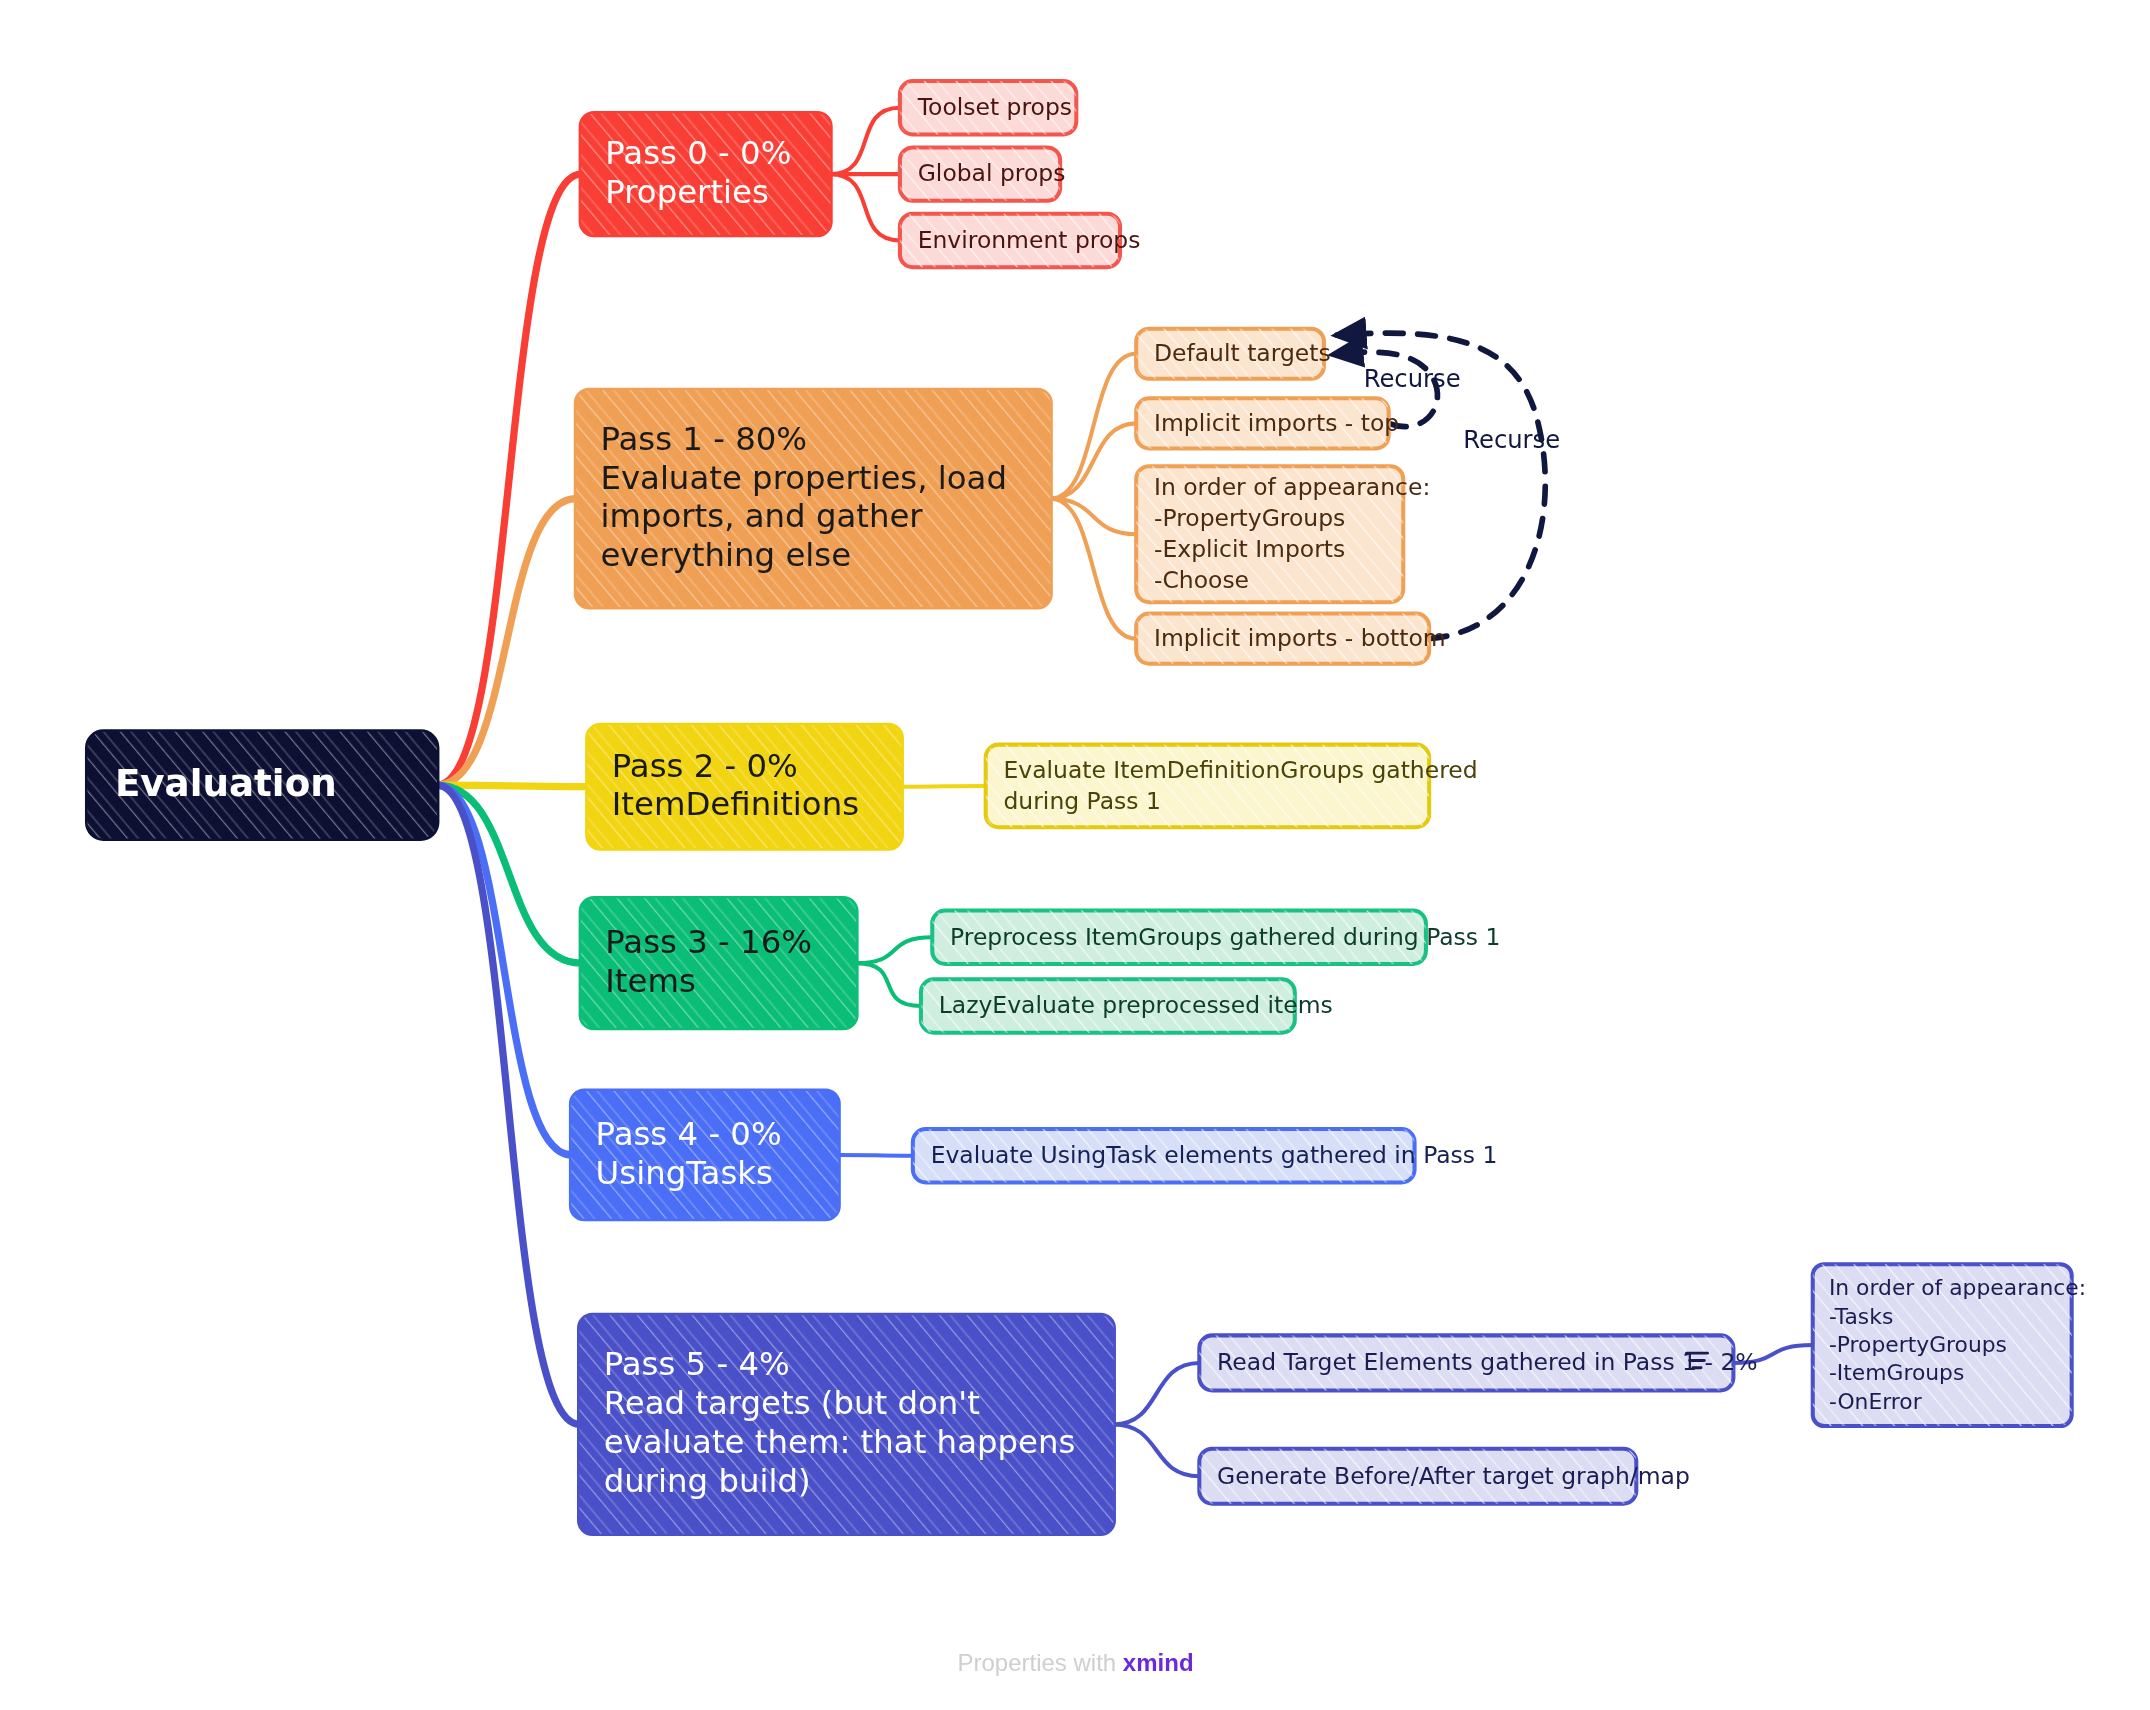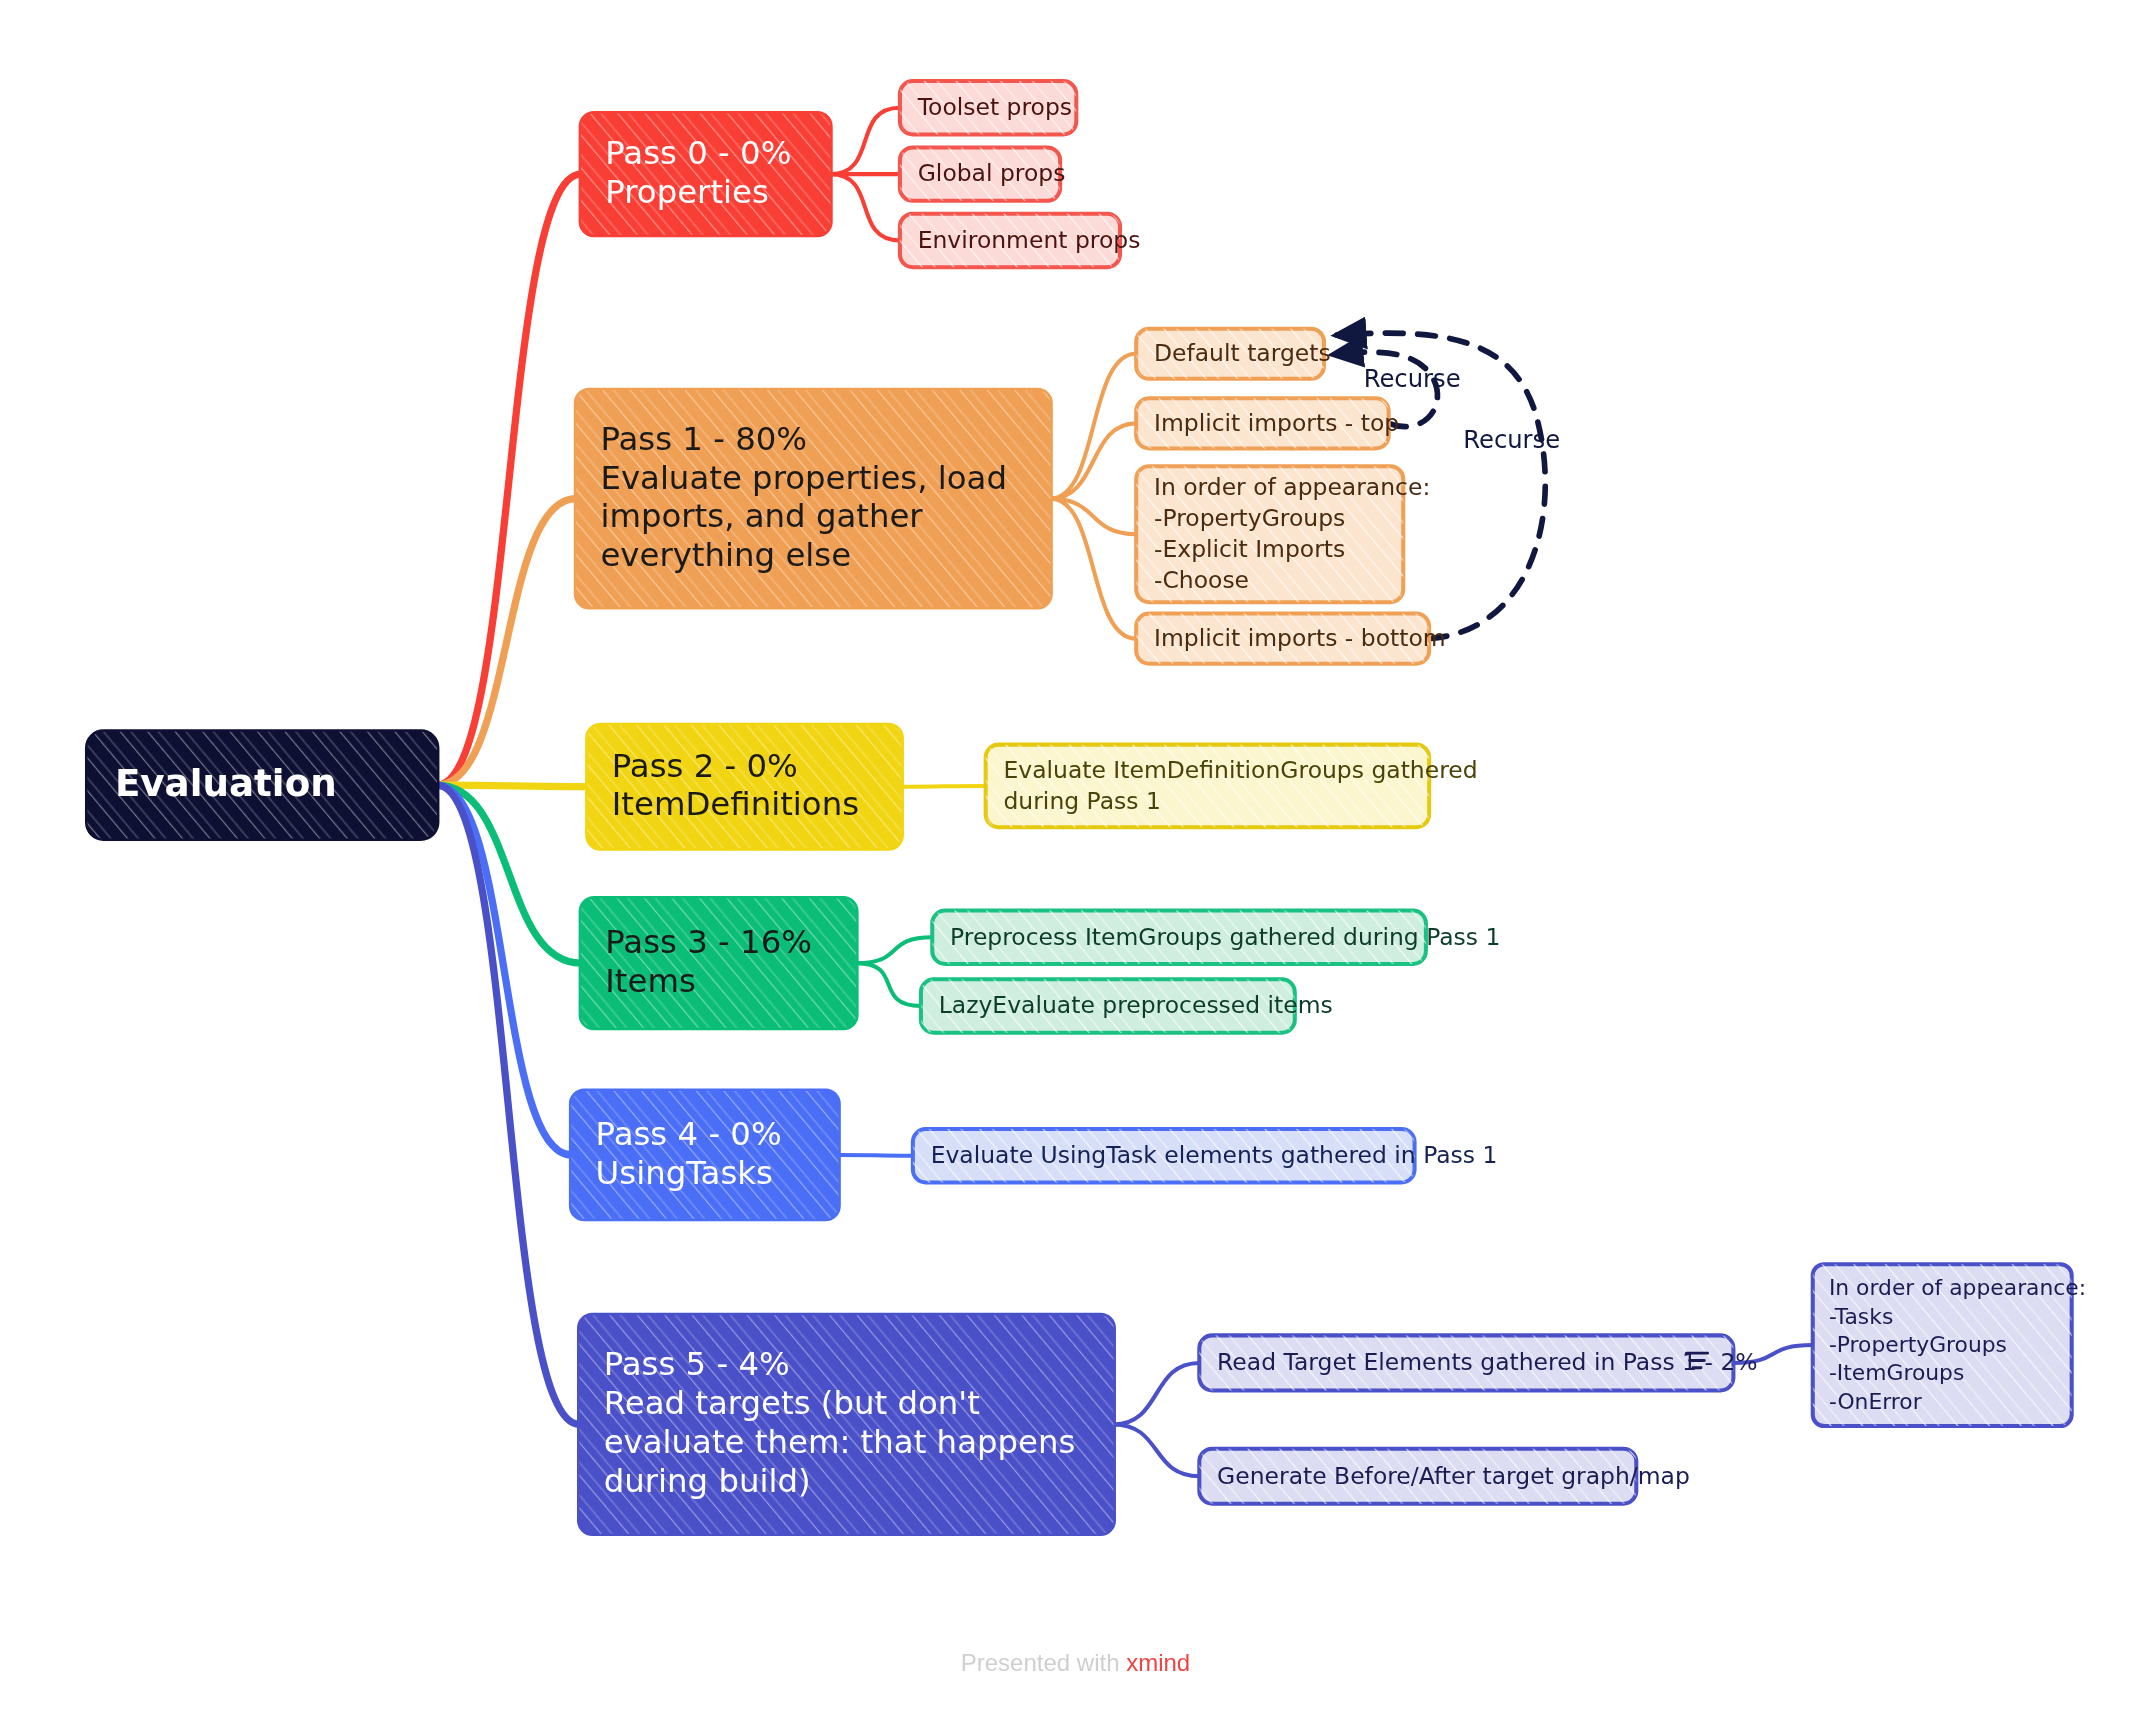--- a/index.html
+++ b/index.html
@@ -1,21 +1,21 @@
 <!DOCTYPE html>
 <html style="font-size:13px"><head>
 <meta charset="utf-8">
 <style>
   html,body{margin:0;padding:0;background:#ffffff;}
   body{width:2151px;height:1711px;position:relative;overflow:hidden;
        font-family:"DejaVu Sans", sans-serif;}
   #map{position:absolute;inset:0;width:2151px;height:1711px;}
   .footer{position:absolute;left:0;right:0;top:1649px;text-align:center;
           font-family:"Liberation Sans", sans-serif;font-size:24px;color:#cfcfcf;}
-  .footer b{color:#ef4444;font-weight:normal;}
+  .footer b{color:#6d28d9;font-weight:bold;}
 </style>
 </head>
 <body>
 
 <svg id="map" viewBox="0 0 2658 2114" xmlns="http://www.w3.org/2000/svg">
   <defs>
     <pattern id="hatch" width="26" height="26" patternTransform="rotate(-40)" patternUnits="userSpaceOnUse">
       <line x1="0" y1="0" x2="0" y2="26" stroke="#ffffff" stroke-opacity="0.42" stroke-width="3"></line>
       <line x1="11" y1="0" x2="11" y2="26" stroke="#ffffff" stroke-opacity="0.22" stroke-width="2"></line>
     </pattern>
@@ -163,14 +163,14 @@
         <text x="2260" y="1600.4" font-size="27" fill="#1b1d52" font-family="&quot;DejaVu Sans&quot;, sans-serif" font-weight="normal"><tspan x="2260" dy="0">In order of appearance:</tspan><tspan x="2260" dy="35">-Tasks</tspan><tspan x="2260" dy="35">-PropertyGroups</tspan><tspan x="2260" dy="35">-ItemGroups</tspan><tspan x="2260" dy="35">-OnError</tspan></text>
       </g>
       <g>
         <rect x="1482" y="1790" width="540" height="68" rx="16" ry="16" fill="#DCDCF2" stroke="#4A50C8" stroke-width="5"></rect>
         <rect x="1482" y="1790" width="540" height="68" rx="16" ry="16" fill="url(#hatchlite)" stroke="none"></rect>
         <text x="1504" y="1833.12" font-size="29" fill="#1b1d52" font-family="&quot;DejaVu Sans&quot;, sans-serif" font-weight="normal"><tspan x="1504" dy="0">Generate Before/After target graph/map</tspan></text>
       </g>
     </g>
 </svg>
 
-<div class="footer"><span>Presented with </span><b>xmind</b></div>
+<div class="footer"><span>Properties with </span><b>xmind</b></div>
 
 
 </body></html>

